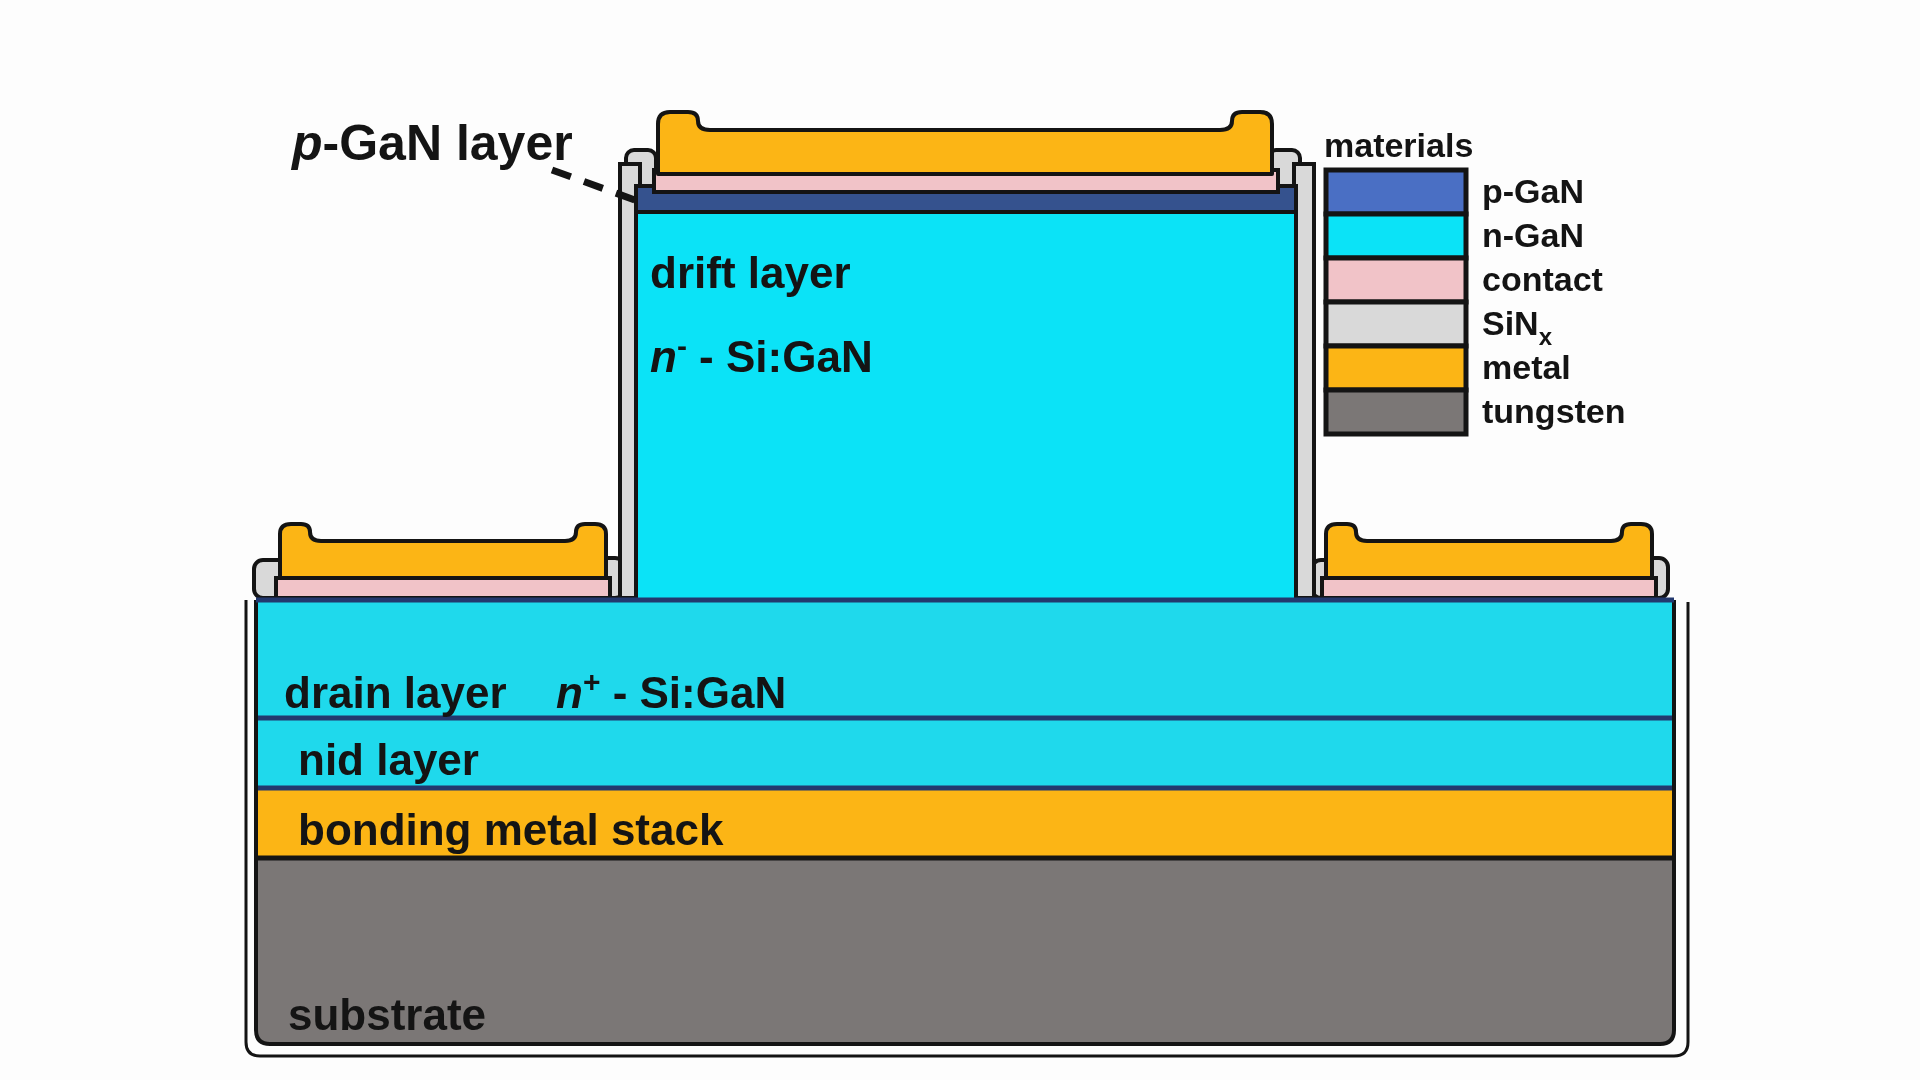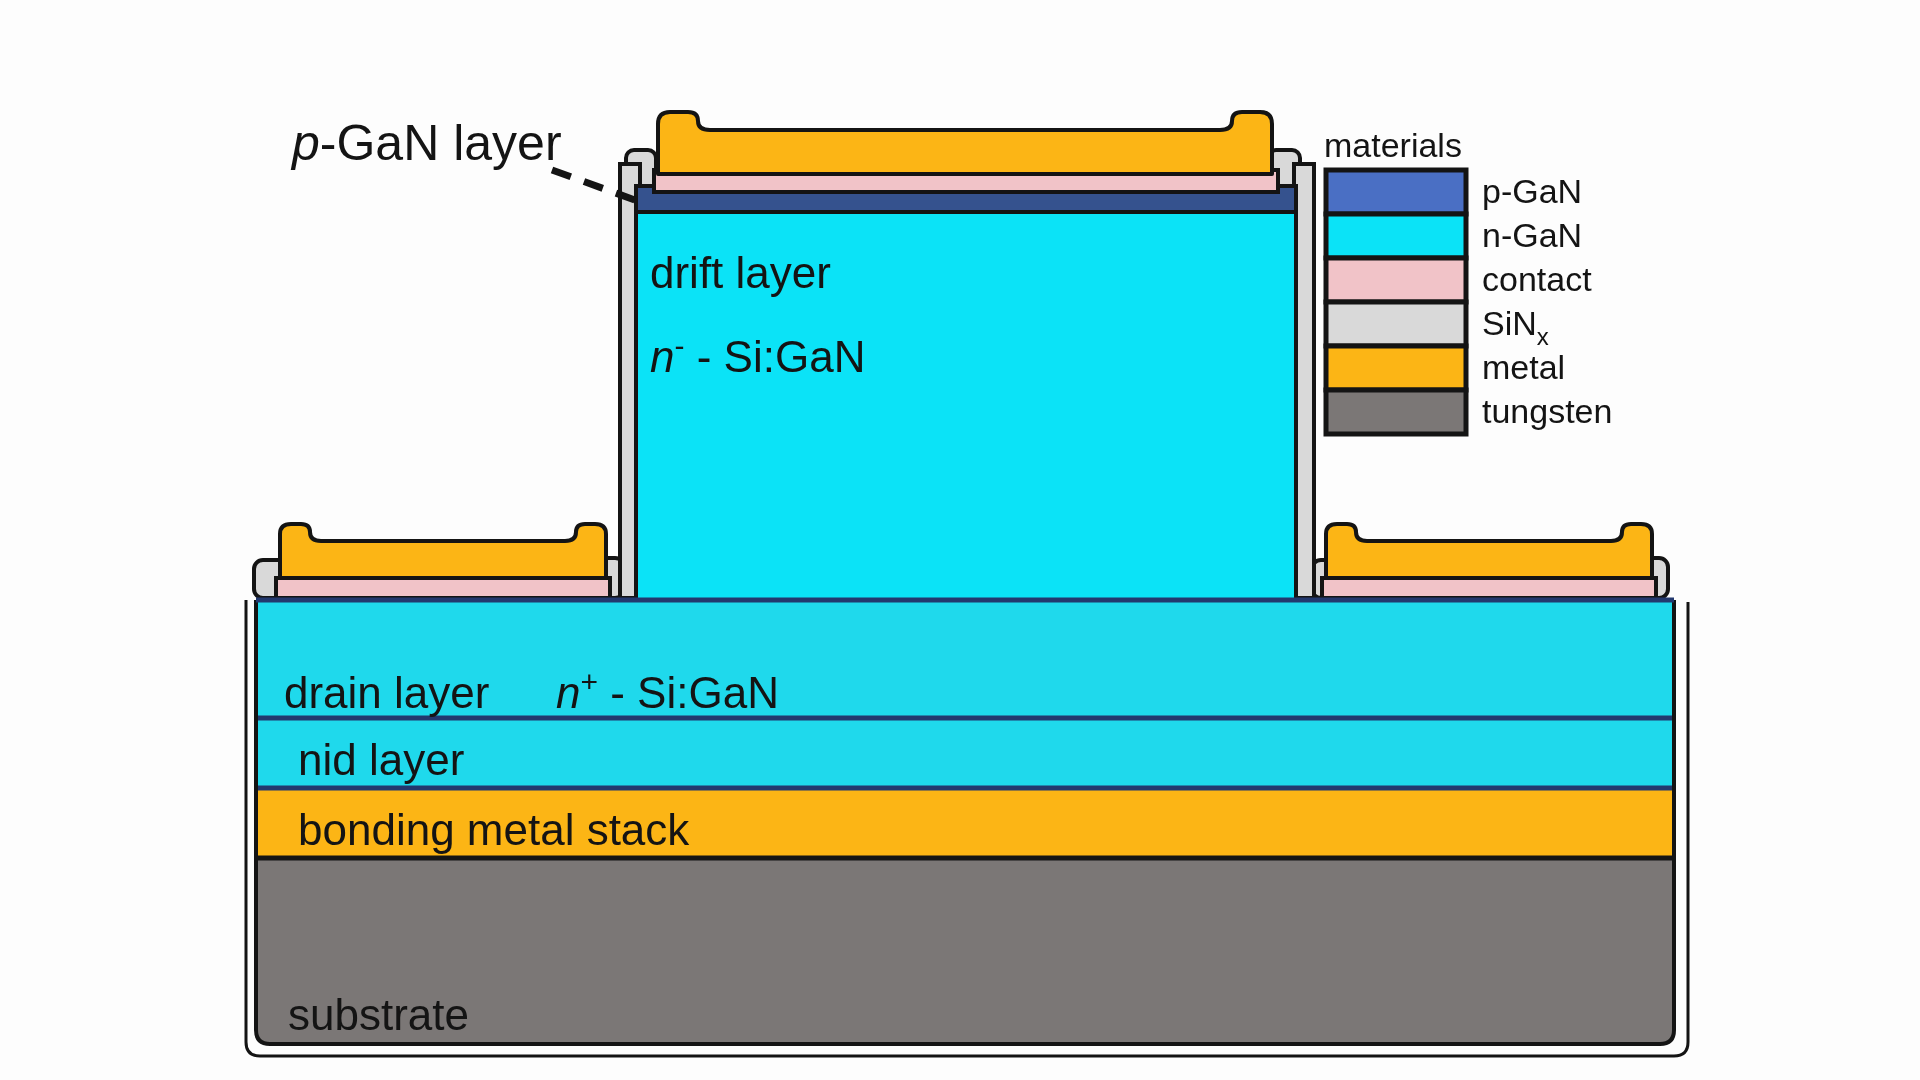--- a/index.html
+++ b/index.html
@@ -1,18 +1,18 @@
 <!DOCTYPE html>
 <html><head>
 <meta charset="utf-8">
 <style>
   html,body{margin:0;padding:0;background:#ffffff;}
   body{width:1920px;height:1080px;overflow:hidden;
        font-family:"Liberation Sans", sans-serif;}
-  .stage{position:relative;width:1920px;height:1080px;background:#fdfdfd;}
+  .stage{position:relative;width:1920px;height:1080px;background:#fdfdfd;font-weight:bold;}
   svg{display:block}
   svg text{white-space:pre;fill:#141414;}
   .lbl{font-size:44px;}
   .ann{font-size:50px;}
   .leg{font-size:34px;}
   .sup{font-size:30px;}
   .sub{font-size:24px;}
   .it{font-style:italic;}
 </style>
 </head>

